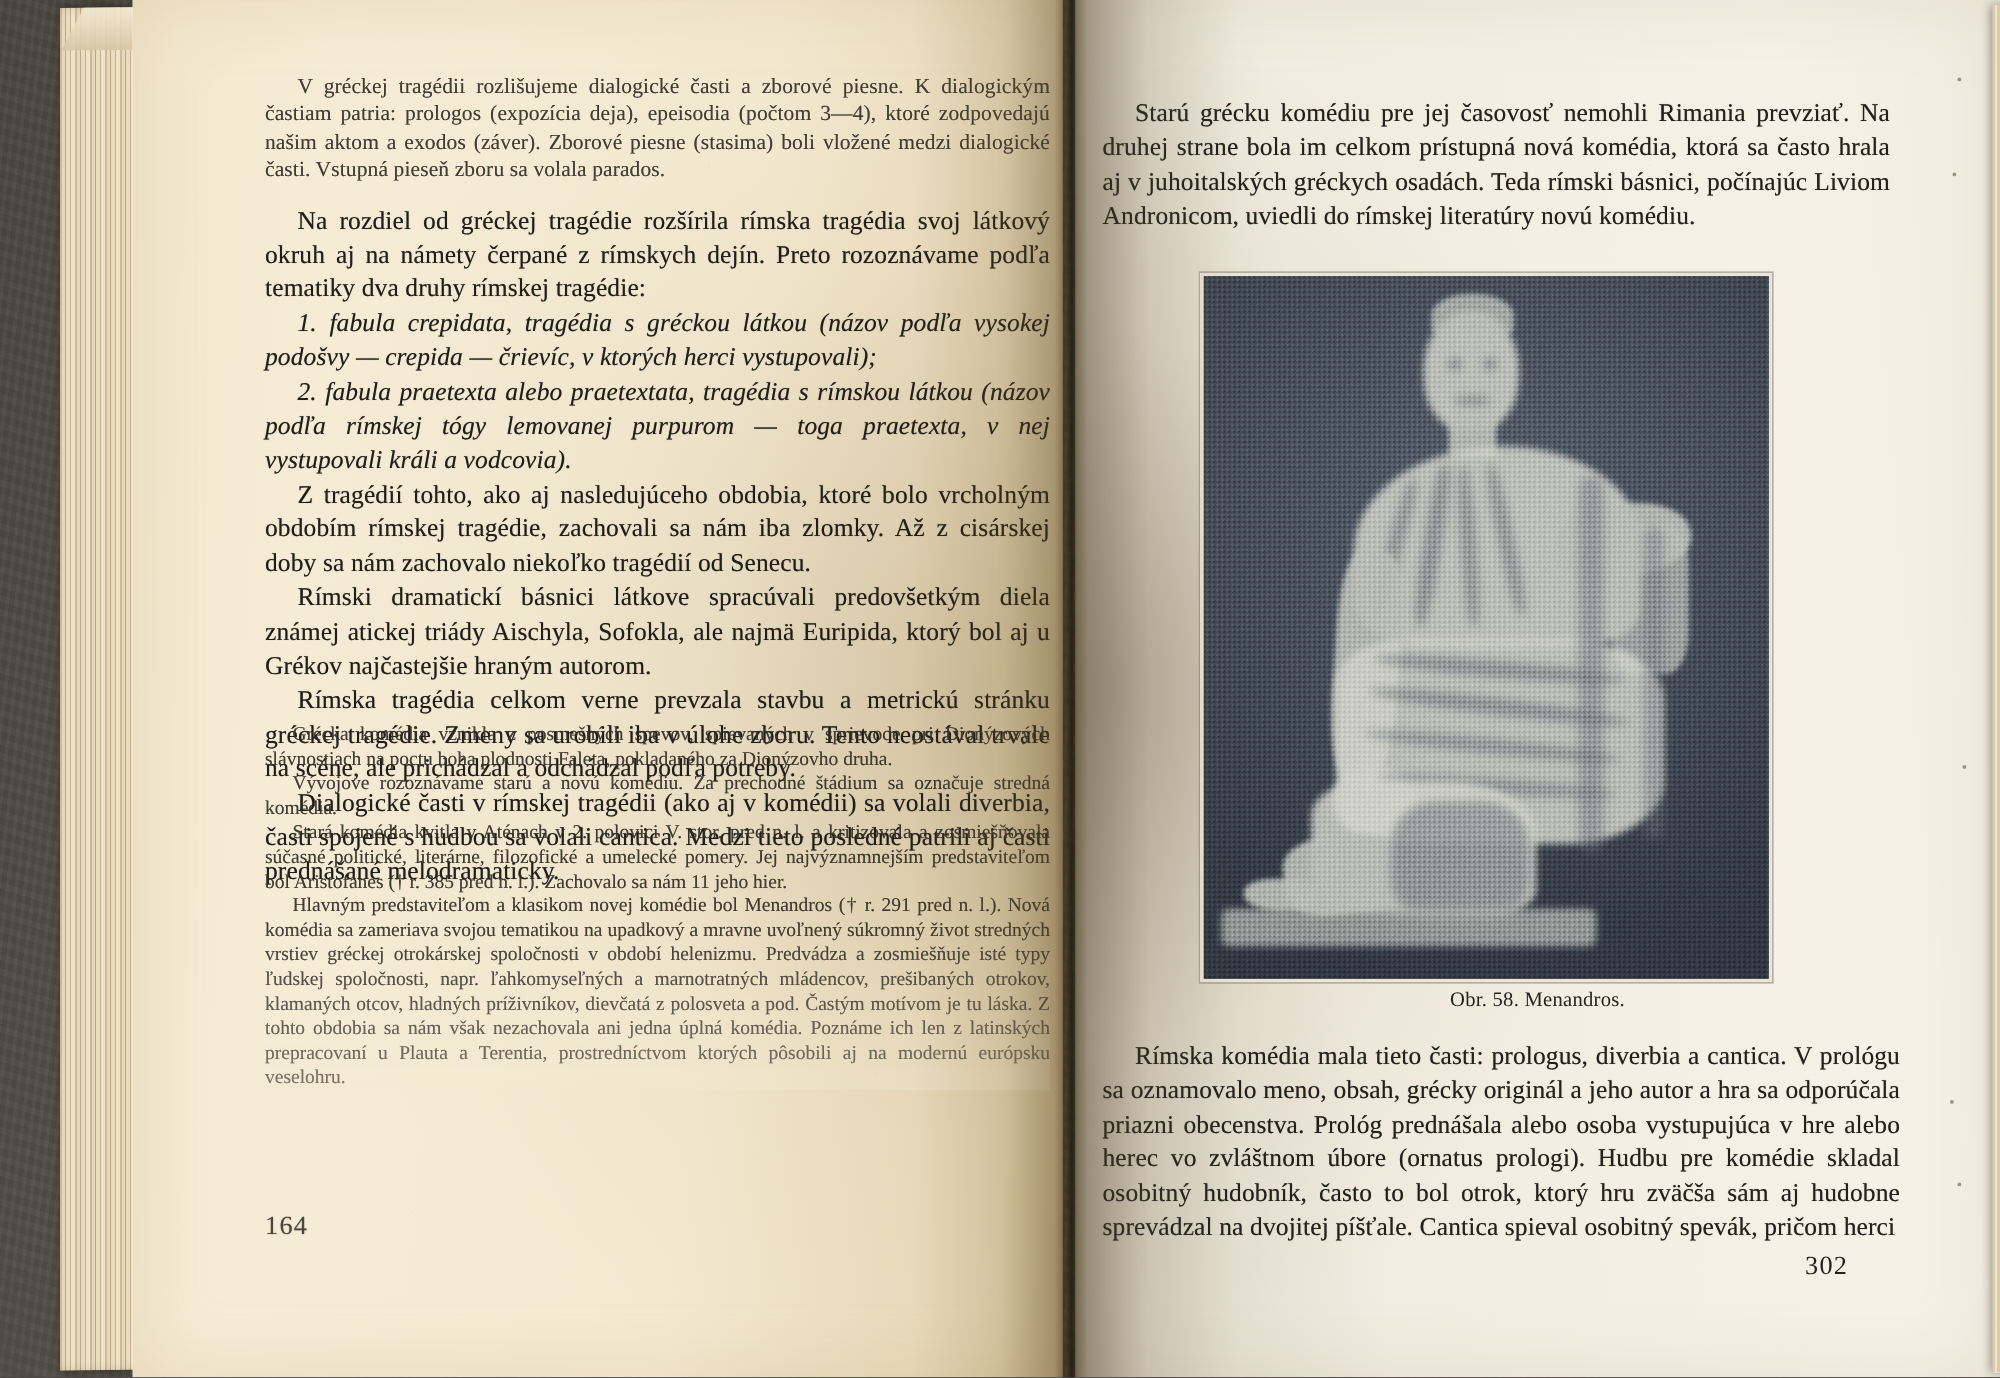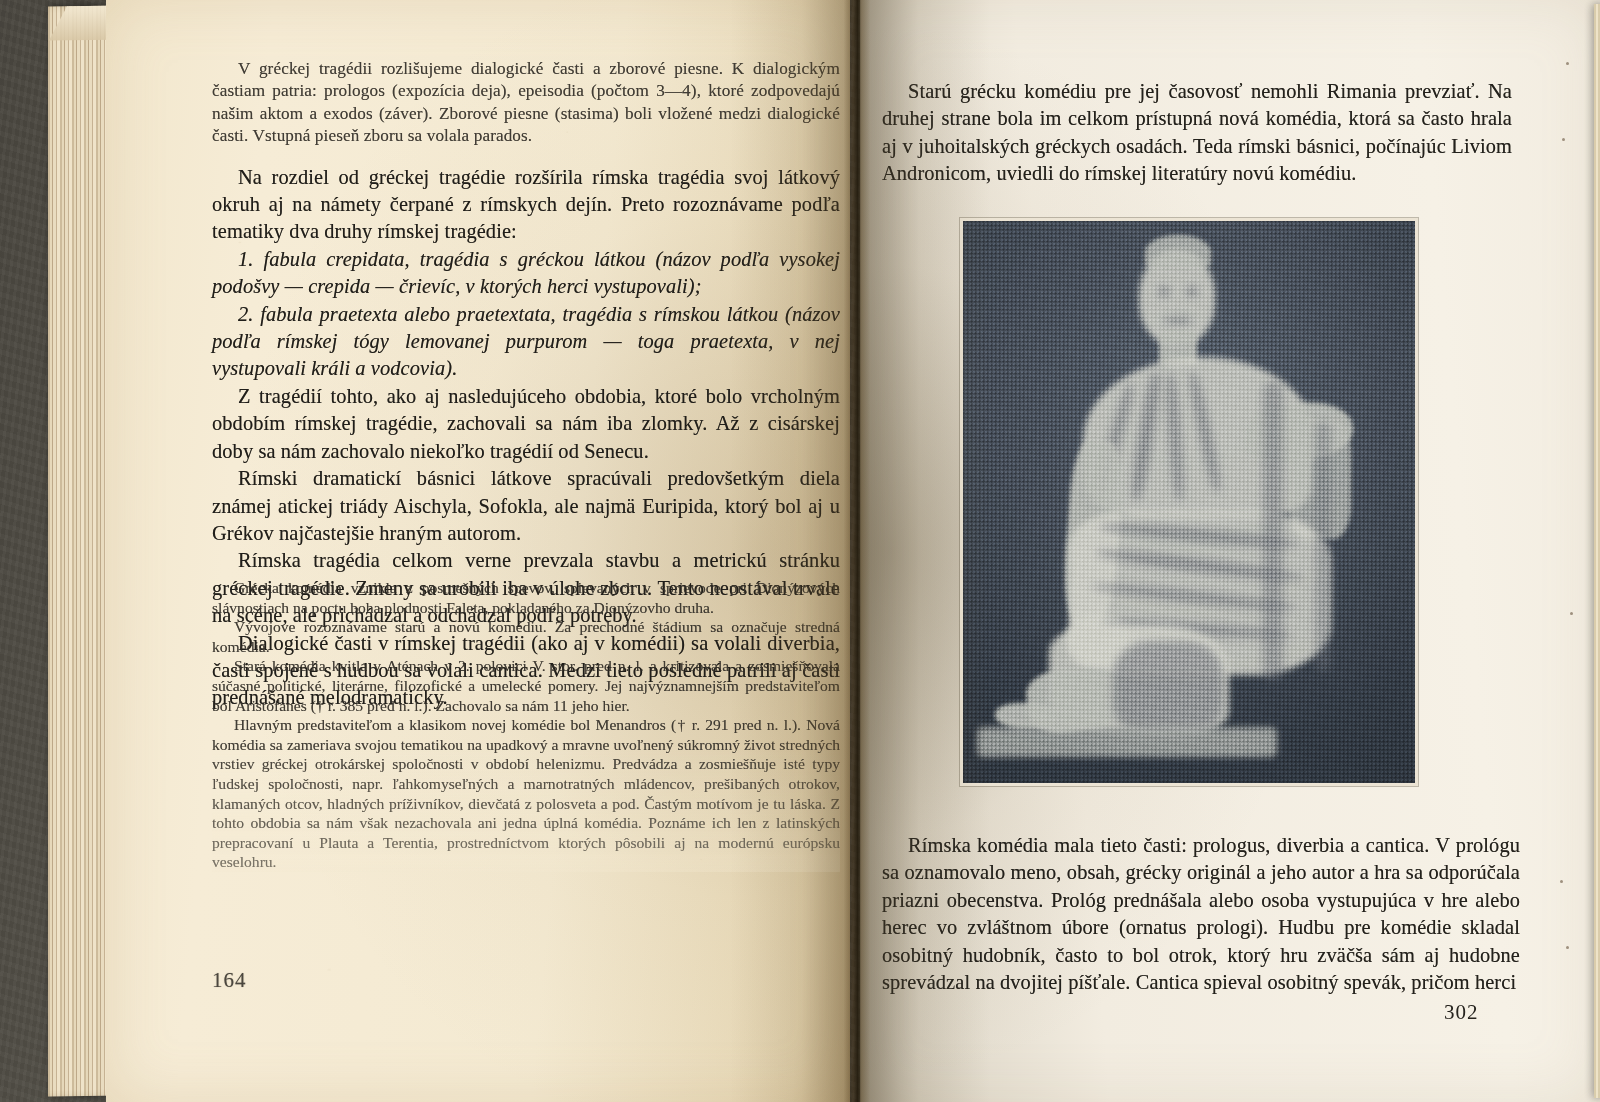--- a/index.html
+++ b/index.html
@@ -239,20 +239,21 @@
 
             <div class="shd" style="left:300px;top:160px;width:20px;height:300px;border-radius:10px;opacity:.45;"></div>
             <div class="shd" style="left:352px;top:200px;width:16px;height:250px;border-radius:8px;opacity:.4;"></div>
           </div>
 
           <div class="halftone"></div>
           <div class="noise"></div>
         </div>
       </div>
 
+      <div class="caption" style="left:0px;top:790px;">Obr. 58. Menandros.</div>
 
       <div class="col body-text" style="left:22px;top:832px;width:638px;">
         <p>Rímska komédia mala tieto časti: prologus, diverbia a cantica. V prológu sa oznamovalo meno, obsah, grécky originál a jeho autor a hra sa odporúčala priazni obecenstva. Prológ prednášala alebo osoba vystupujúca v hre alebo herec vo zvláštnom úbore (ornatus prologi). Hudbu pre komédie skladal osobitný hudobník, často to bol otrok, ktorý hru zväčša sám aj hudobne sprevádzal na dvojitej píšťale. Cantica spieval osobitný spevák, pričom herci</p>
       </div>
 
       <div class="speck" style="left:706px;top:62px;"></div>
       <div class="speck" style="left:702px;top:138px;"></div>
       <div class="speck" style="left:710px;top:612px;"></div>
       <div class="speck" style="left:700px;top:880px;"></div>
       <div class="speck" style="left:706px;top:946px;"></div>

